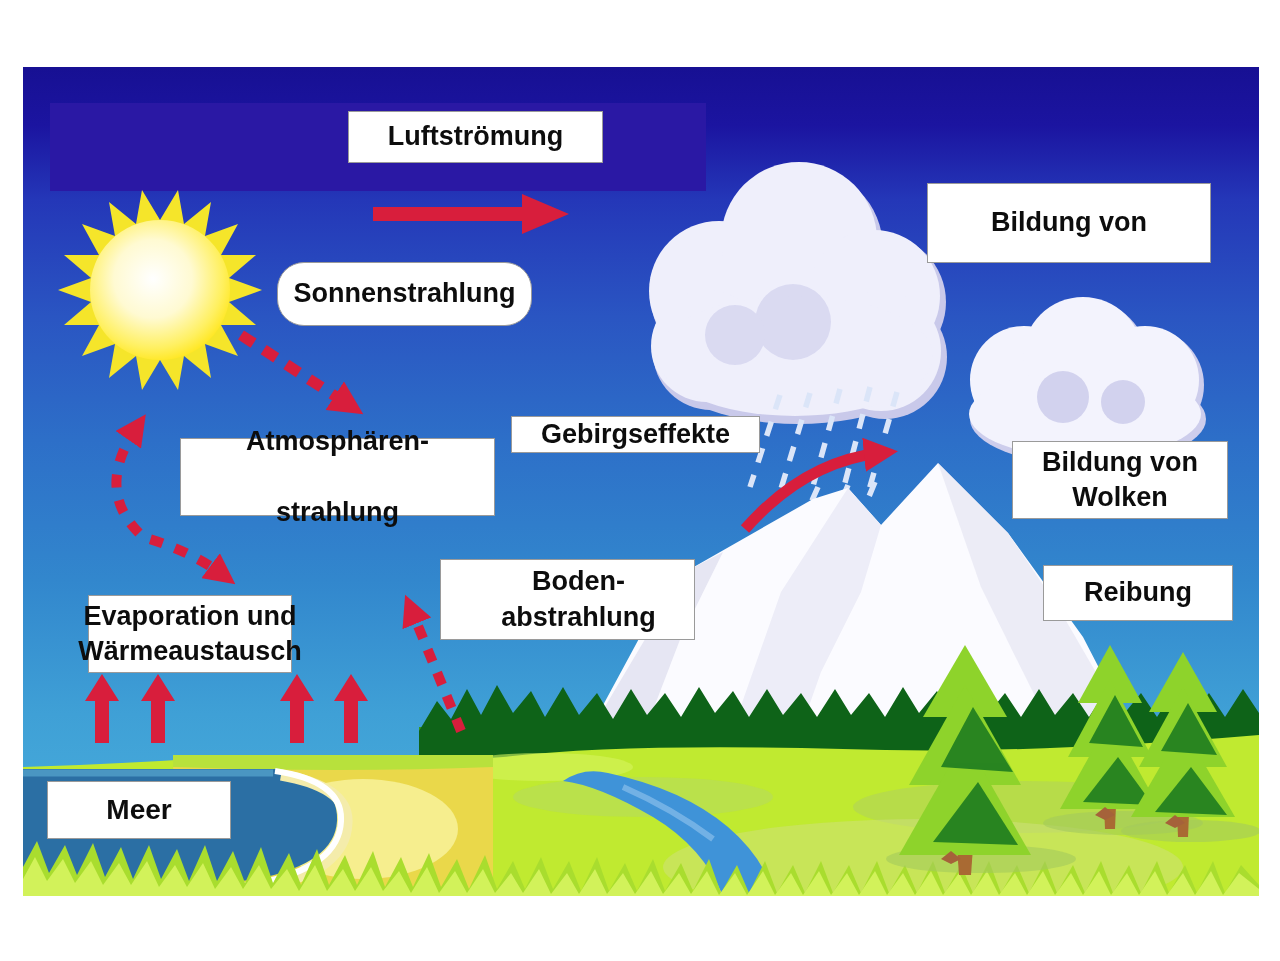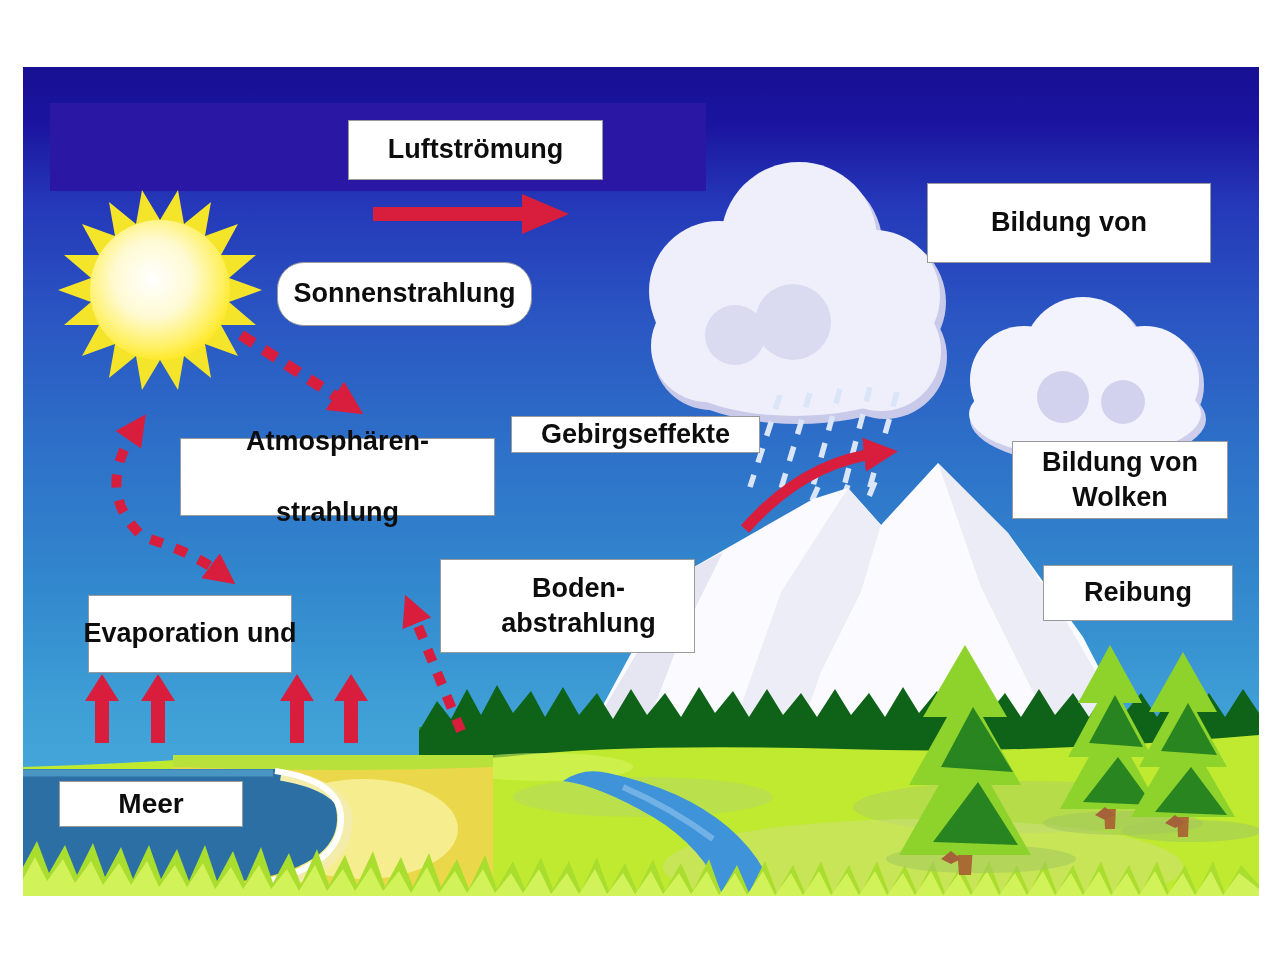--- a/index.html
+++ b/index.html
@@ -196,21 +196,21 @@
         <path d="M722,462 Q782,394 858,386" fill="none" stroke="#d81e3c" stroke-width="11" marker-end="url(#ah)"></path>
         <g fill="#d81e3c">
           <polygon points="72,676 72,634 62,634 79,607 96,634 86,634 86,676"></polygon>
           <polygon points="128,676 128,634 118,634 135,607 152,634 142,634 142,676"></polygon>
           <polygon points="267,676 267,634 257,634 274,607 291,634 281,634 281,676"></polygon>
           <polygon points="321,676 321,634 311,634 328,607 345,634 335,634 335,676"></polygon>
         </g>
       </g>
     </svg>
 
-    <div class="lbl" style="left:325px;top:53px;width:255px;height:60px;">
+    <div class="lbl" style="left:325px;top:44px;width:255px;height:52px;">
       <span>Luftströmung</span>
     </div>
 
     <div class="lbl" style="left:254px;top:195px;width:255px;height:64px;border-radius:27px;">
       <span>Sonnenstrahlung</span>
     </div>
 
     <div class="lbl" style="left:904px;top:116px;width:284px;height:80px;">
       <span>Bildung von</span>
     </div>
@@ -222,31 +222,32 @@
 
     <div class="lbl" style="left:488px;top:349px;width:249px;height:37px;justify-content:flex-end;">
       <span>Gebirgseffekte</span>
     </div>
 
     <div class="lbl" style="left:989px;top:374px;width:216px;height:78px;">
       <span>Bildung von</span>
       <span>Wolken</span>
     </div>
 
-    <div class="lbl" style="left:417px;top:492px;width:255px;height:94px;padding-left:22px;">
+    <div class="lbl" style="left:417px;top:492px;width:255px;height:81px;padding-left:22px;">
       <span>Boden-</span>
       <span>abstrahlung</span>
     </div>
 
     <div class="lbl" style="left:65px;top:528px;width:204px;height:78px;">
       <span>Evaporation und</span>
+      <span>Wärmeaustausch</span>
     </div>
 
     <div class="lbl" style="left:1020px;top:498px;width:190px;height:56px;">
       <span>Reibung</span>
     </div>
 
-    <div class="lbl small" style="left:36px;top:714px;width:184px;height:46px;text-align:right;">
+    <div class="lbl small" style="left:24px;top:714px;width:184px;height:58px;text-align:right;">
       <span>Meer</span>
     </div>
 
   </div>
 </div>
 
 </body></html>

